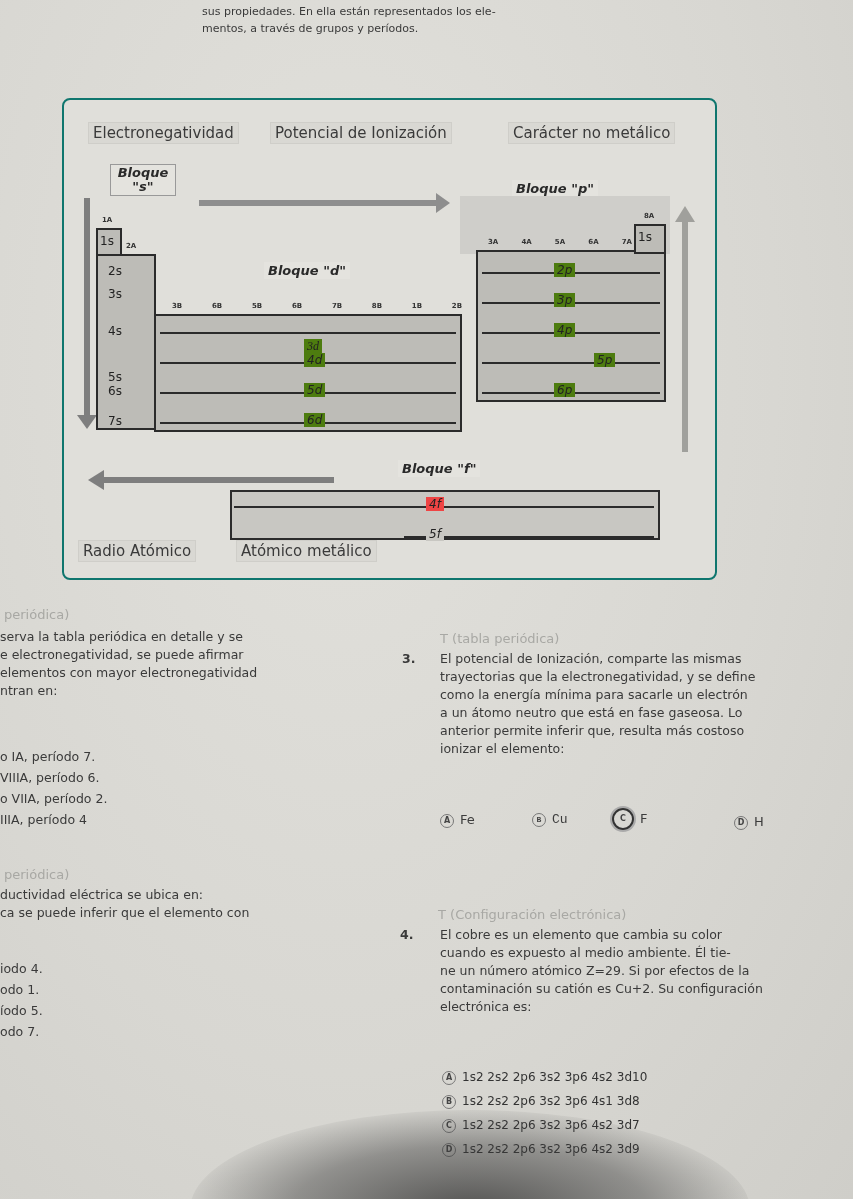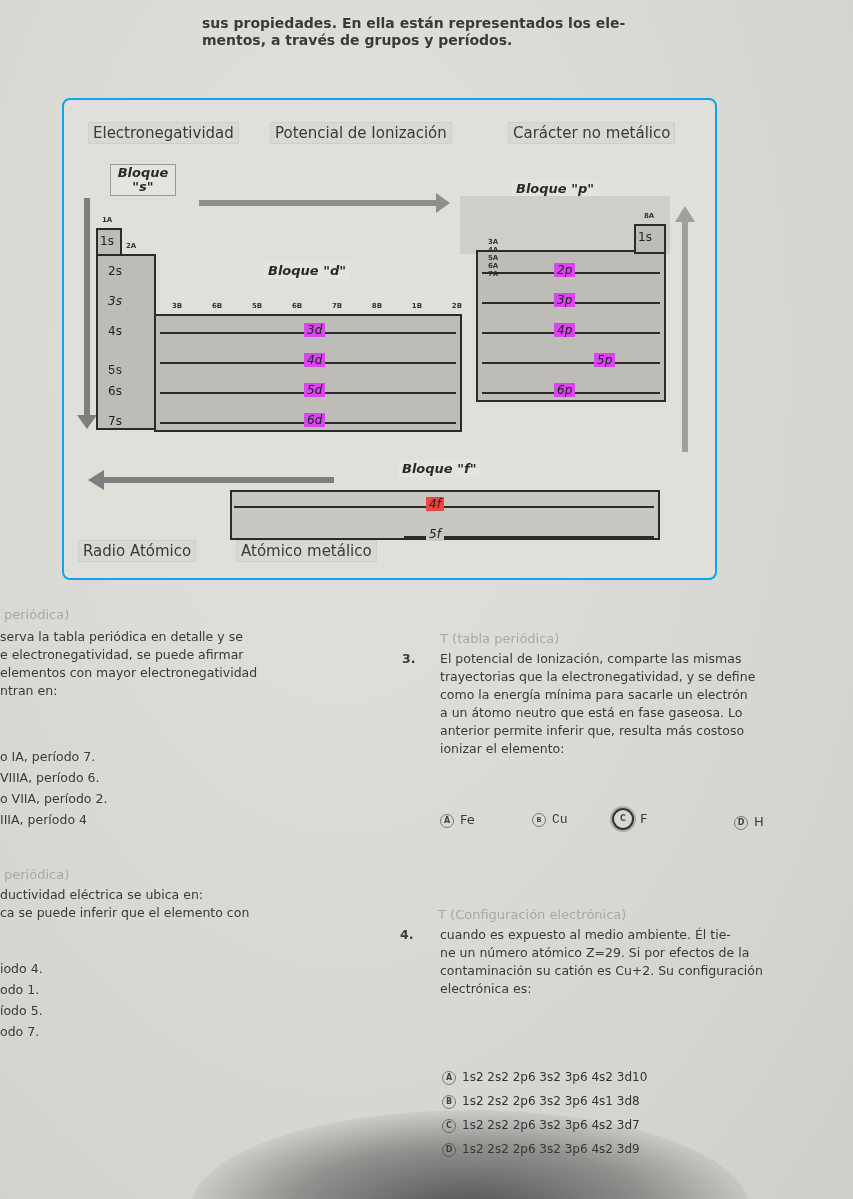--- a/index.html
+++ b/index.html
@@ -13,36 +13,36 @@
   .page-bg {
     position: absolute; inset: 0;
     background: radial-gradient(ellipse at 40% 30%, #e2e1dc 0%, #d8d7d2 60%, #cfcec9 100%);
   }
   .shadow {
     position: absolute; left: 190px; top: 1110px; width: 560px; height: 200px;
     border-radius: 50%;
     background: radial-gradient(ellipse at center, rgba(40,40,40,0.75) 0%, rgba(60,60,60,0.45) 45%, rgba(0,0,0,0) 75%);
   }
   .abs { position: absolute; }
-  .intro { left: 202px; top: 15px; font-size: 14px; line-height: 17px; color: #3a3a3a; width: 460px; font-weight: bold; }
+  .intro { left: 202px; top: 3px; font-size: 11px; line-height: 17px; color: #3a3a3a; width: 460px; }
 
   
   .frame {
     position: absolute; left: 62px; top: 98px; width: 655px; height: 482px;
-    border: 2px solid #0ea5e9; border-radius: 8px;
+    border: 2px solid #0f766e; border-radius: 8px;
     background: #e0dfda;
   }
   .tag {
     position: absolute; font-size: 15px; color: #3a3a3a;
     background: #d9d8d3; padding: 1px 4px; border: 1px solid #cfcec9;
   }
   .blk-label { position: absolute; font-size: 13px; font-style: italic; font-weight: bold; color: #2a2a2a; background: #e4e3de; padding: 1px 4px; }
   .box { position: absolute; background: #bdbcb7; border: 2px solid #2b2b2b; }
   .hline { position: absolute; height: 2px; background: #2b2b2b; }
-  .orb { position: absolute; font-size: 12px; font-style: italic; color: #222; background: #d946ef; padding: 0 3px; }
+  .orb { position: absolute; font-size: 12px; font-style: italic; color: #222; background: #4d7c0f; padding: 0 3px; }
   .orb-s { position: absolute; font-size: 12px; color: #222; }
   .grp { position: absolute; font-size: 7px; font-weight: bold; color: #333; }
   .arrow-h { position: absolute; height: 6px; background: #8e8e8e; }
   .arrow-v { position: absolute; width: 6px; background: #7e7e7e; }
 
   .txt { position: absolute; font-size: 12.5px; line-height: 18px; color: #3a3a3a; }
   .faded { color: #a8a8a4; }
   .opt-circ {
     display: inline-block; width: 14px; height: 14px; border-radius: 50%;
     border: 1px solid #777; font-size: 8px; text-align: center; line-height: 12px; font-weight: bold; color: #444; margin-right: 6px;
@@ -82,52 +82,52 @@
   <span class="blk-label" style="left:448px;top:80px;">Bloque "p"</span>
   <span class="blk-label" style="left:200px;top:162px;">Bloque "d"</span>
   <span class="blk-label" style="left:334px;top:360px;">Bloque "f"</span>
 
   <div class="box" style="left:32px;top:128px;width:26px;height:30px;border-bottom:none;"></div>
   <div class="box" style="left:32px;top:154px;width:60px;height:176px;"></div>
   <span class="grp" style="left:38px;top:116px;text-align:right;">1A</span>
   <span class="grp" style="left:62px;top:142px;">2A</span>
   <span class="orb-s" style="left:36px;top:134px;">1s</span>
   <span class="orb-s" style="left:44px;top:164px;">2s</span>
-  <span class="orb-s" style="left:44px;top:194px;font-style:italic;">3s</span>
+  <span class="orb-s" style="left:44px;top:187px;">3s</span>
   <span class="orb-s" style="left:44px;top:224px;">4s</span>
-  <span class="orb-s" style="left:44px;top:264px;font-family:Liberation Mono, monospace;">5s</span>
+  <span class="orb-s" style="left:44px;top:270px;">5s</span>
   <span class="orb-s" style="left:44px;top:284px;">6s</span>
   <span class="orb-s" style="left:44px;top:314px;">7s</span>
 
   <div class="box" style="left:90px;top:214px;width:308px;height:118px;"></div>
   <div class="abs" style="left:108px;top:202px;width:290px;display:flex;justify-content:space-between;">
     <span class="grp" style="position:static">3B</span>
     <span class="grp" style="position:static">6B</span>
     <span class="grp" style="position:static">5B</span>
     <span class="grp" style="position:static">6B</span>
     <span class="grp" style="position:static">7B</span>
     <span class="grp" style="position:static">8B</span>
     <span class="grp" style="position:static">1B</span>
     <span class="grp" style="position:static">2B</span>
   </div>
   <div class="hline" style="left:96px;top:232px;width:296px;"></div>
-  <span class="orb" style="left:240px;top:223px;">3d</span>
+  <span class="orb" style="left:240px;top:239px;font-family:Liberation Serif, serif;">3d</span>
   <div class="hline" style="left:96px;top:262px;width:296px;"></div>
   <span class="orb" style="left:240px;top:253px;">4d</span>
   <div class="hline" style="left:96px;top:292px;width:296px;"></div>
   <span class="orb" style="left:240px;top:283px;">5d</span>
   <div class="hline" style="left:96px;top:322px;width:296px;"></div>
   <span class="orb" style="left:240px;top:313px;">6d</span>
 
   <div class="abs" style="left:396px;top:96px;width:210px;height:58px;background:#cfceca;"></div>
   <div class="box" style="left:412px;top:150px;width:190px;height:152px;"></div>
   <div class="box" style="left:570px;top:124px;width:32px;height:30px;"></div>
   <span class="orb-s" style="left:574px;top:130px;">1s</span>
   <span class="grp" style="left:580px;top:112px;">8A</span>
-  <div class="abs" style="left:424px;top:138px;width:144px;display:flex;justify-content:space-between;flex-direction:column;">
+  <div class="abs" style="left:424px;top:138px;width:144px;display:flex;justify-content:space-between;">
     <span class="grp" style="position:static">3A</span>
     <span class="grp" style="position:static">4A</span>
     <span class="grp" style="position:static">5A</span>
     <span class="grp" style="position:static">6A</span>
     <span class="grp" style="position:static">7A</span>
   </div>
   <div class="hline" style="left:418px;top:172px;width:178px;"></div>
   <span class="orb" style="left:490px;top:163px;">2p</span>
   <div class="hline" style="left:418px;top:202px;width:178px;"></div>
   <span class="orb" style="left:490px;top:193px;">3p</span>
@@ -193,20 +193,21 @@
 <div class="abs" style="left:612px;top:808px;font-size:13px;">
   <span class="opt-circ sel">C</span><span>F</span>
 </div>
 <div class="abs" style="left:734px;top:814px;font-size:13px;">
   <span class="opt-circ">D</span><span>H</span>
 </div>
 
 <div class="txt faded" style="left:438px;top:906px;font-size:13px;">T (Configuración electrónica)</div>
 <div class="txt" style="left:400px;top:926px;font-weight:bold;">4.</div>
 <div class="txt" style="left:440px;top:926px;width:400px;">
+  <div>El cobre es un elemento que cambia su color</div>
   <div>cuando es expuesto al medio ambiente. Él tie-</div>
   <div>ne un número atómico Z=29. Si por efectos de la</div>
   <div>contaminación su catión es Cu+2. Su configuración</div>
   <div>electrónica es:</div>
 </div>
 
 <div class="cfg" style="left:442px;top:1070px;">
   <span class="opt-circ">A</span><span>1s2 2s2 2p6 3s2 3p6 4s2 3d10</span>
 </div>
 <div class="cfg" style="left:442px;top:1094px;">

